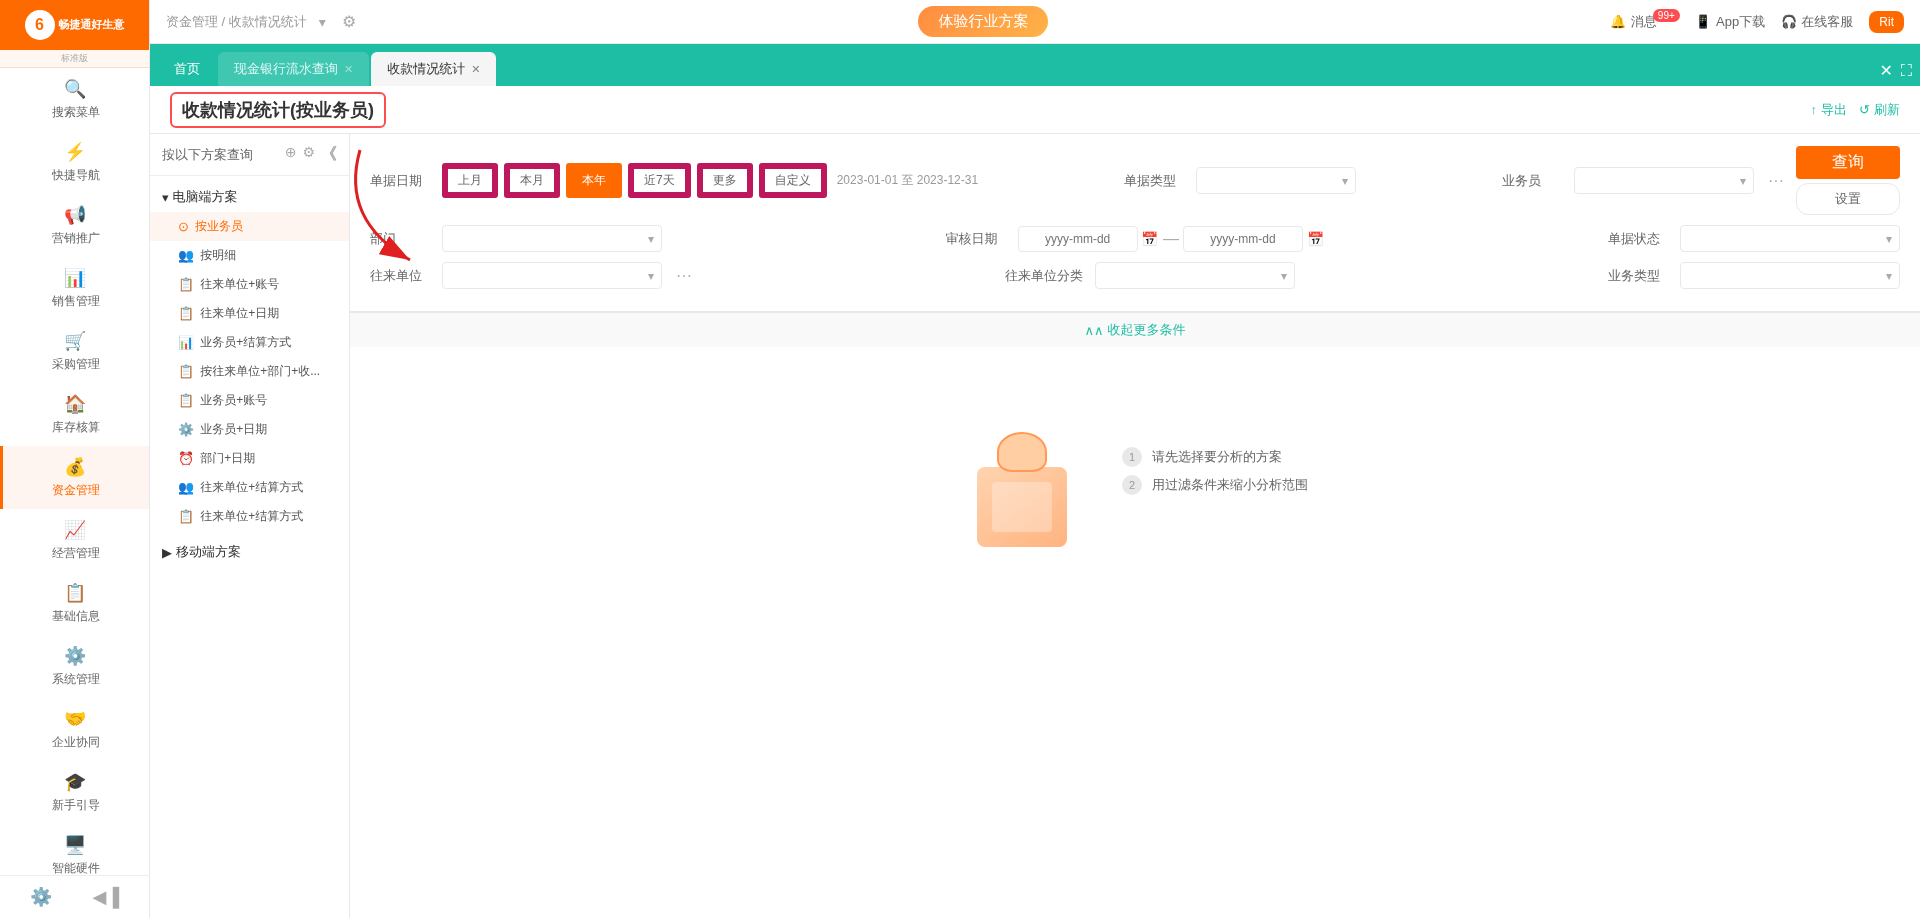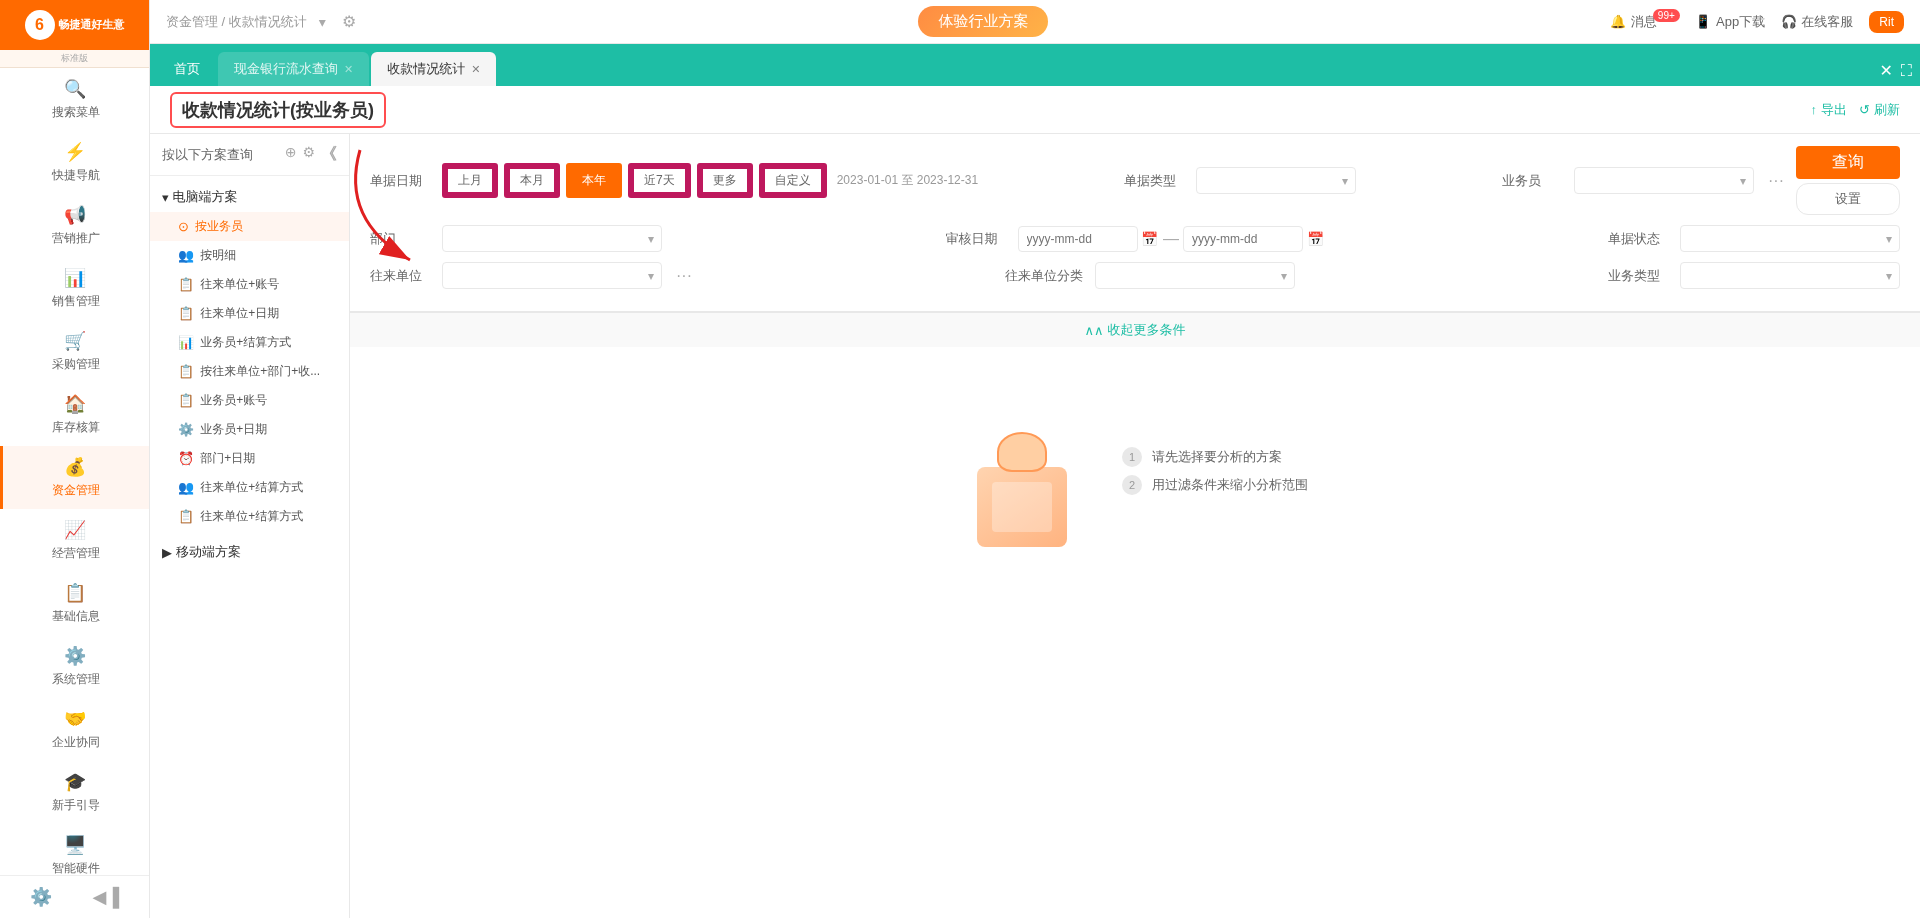--- a/index.html
+++ b/index.html
@@ -145,21 +145,21 @@
       font-size: 13px; color: #333; background: #fff; appearance: none; cursor: pointer;
       min-width: 160px; position: relative;
     }
     .select-wrapper { position: relative; display: inline-flex; align-items: center; }
     .select-wrapper::after {
       content: '▾'; position: absolute; right: 8px; color: #aaa; pointer-events: none; font-size: 12px;
     }
     .date-input-group { display: flex; align-items: center; gap: 4px; }
     .date-input {
       border: 1px solid #e8e8e8; border-radius: 4px; padding: 5px 8px;
-      font-size: 12px; color: #bbb; width: 120px;
+      font-size: 12px; color: #bbb; width: 120px; text-align: center;
     }
     .date-icon { color: #1ebea5; font-size: 14px; }
     .date-sep { color: #aaa; }
     .query-btn {
       background: #ff6a00; color: white; border: none; border-radius: 4px;
       padding: 6px 36px; font-size: 16px; cursor: pointer;
     }
     .settings-btn {
       border: 1px solid #e8e8e8; color: #666; border-radius: 12px;
       padding: 6px 16px; font-size: 13px; cursor: pointer; background: #fff;

